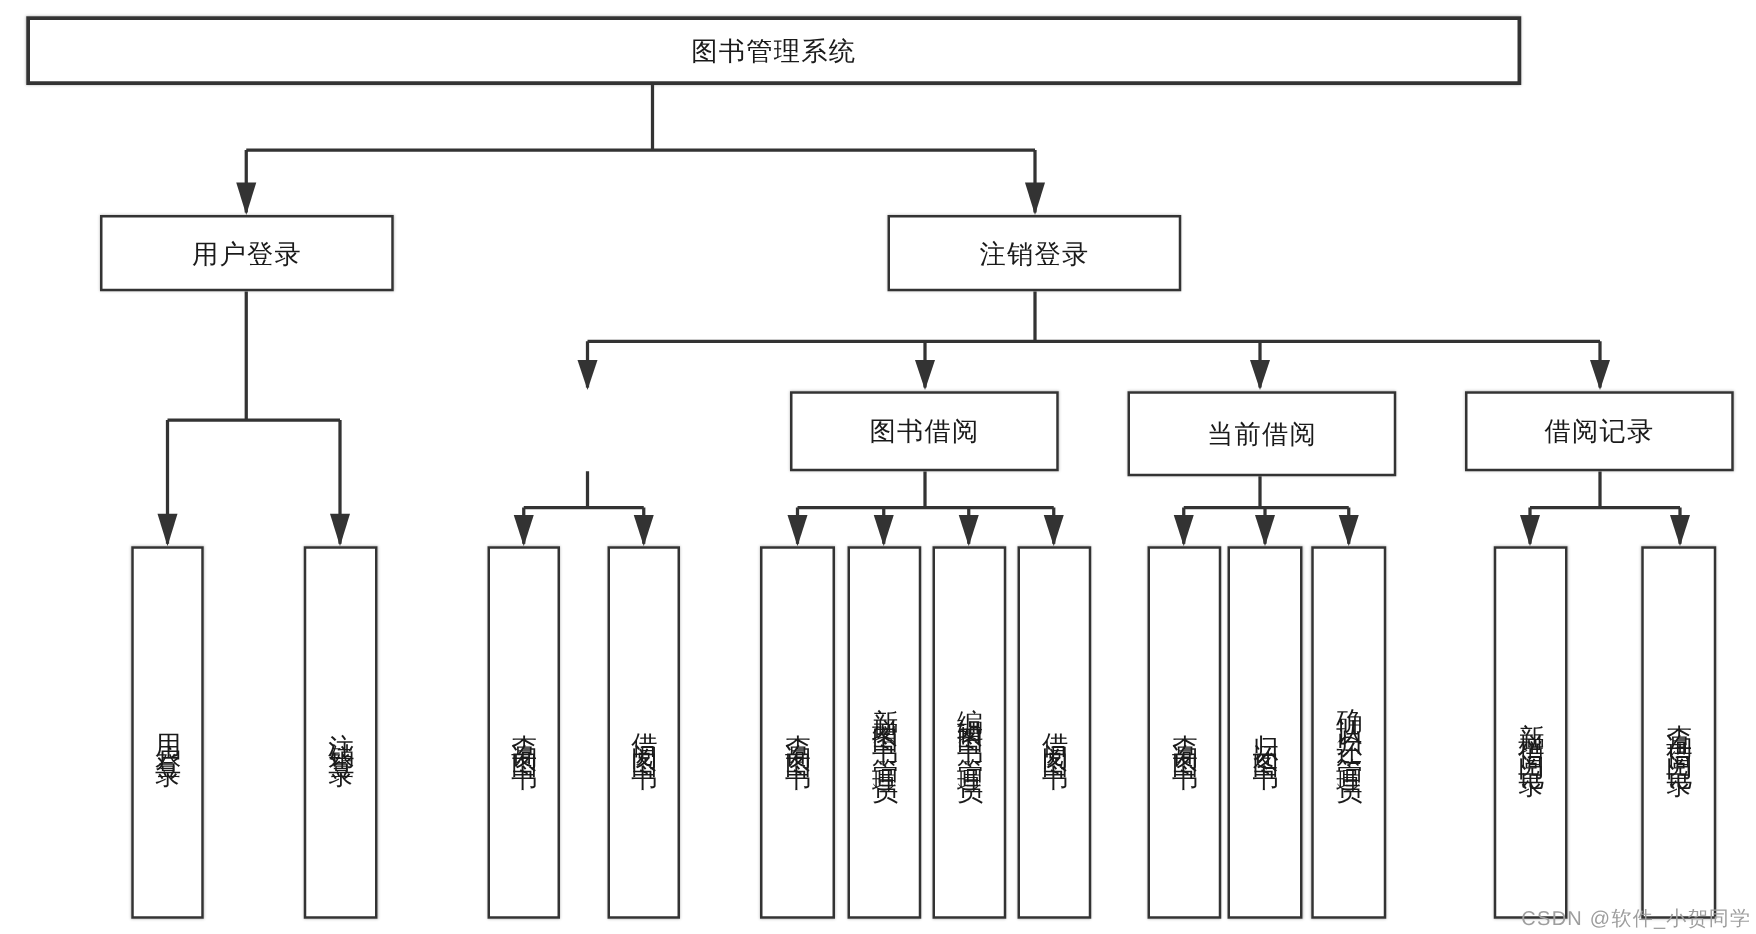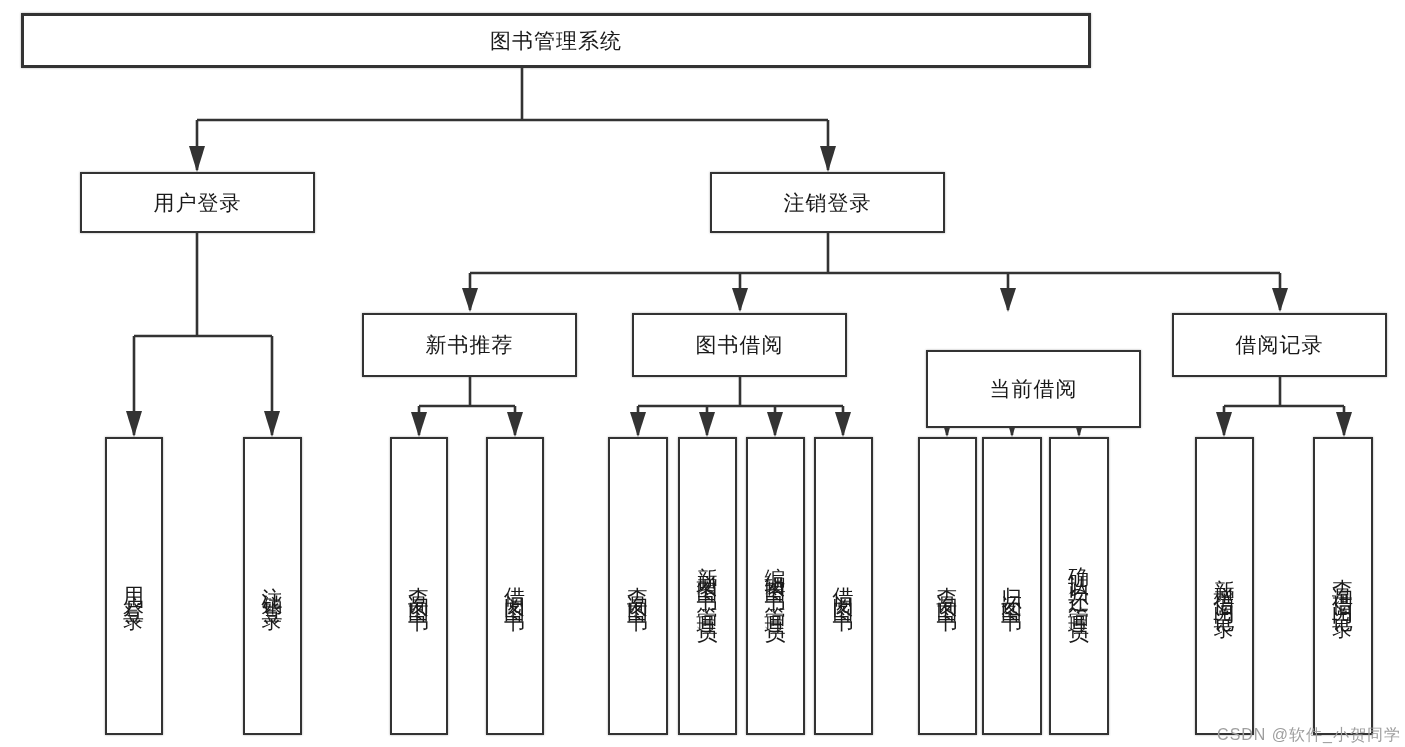--- a/index.html
+++ b/index.html
@@ -109,38 +109,35 @@
       <polygon class="arrow" points="1079,437 1071,412 1087,412"></polygon>
     </g>
 
     <g>
       <path class="edge" d="M1280 377 V406 M1224 406 H1344 M1224 406 V435 M1344 406 V435"></path>
       <polygon class="arrow" points="1224,437 1216,412 1232,412"></polygon>
       <polygon class="arrow" points="1344,437 1336,412 1352,412"></polygon>
     </g>
   </svg>
 
-  <div class="node hnode" style="left:21px; top:13px; width:1070px; height:55px; border-width:3px;">
+  <div class="node hnode" style="left:21px; top:13px; width:1196px; height:55px; border-width:3px;">
     <span>图书管理系统</span>
   </div>
 
   <div class="node hnode" style="left:80px; top:172px; width:235px; height:61px;">
     <span>用户登录</span>
   </div>
   <div class="node hnode" style="left:710px; top:172px; width:235px; height:61px;">
     <span>注销登录</span>
   </div>
 
-  <div class="node hnode" style="left:362px; top:313px; width:215px; height:64px;">
-    <span>新书推荐</span>
-  </div>
   <div class="node hnode" style="left:632px; top:313px; width:215px; height:64px;">
     <span>图书借阅</span>
   </div>
-  <div class="node hnode" style="left:926px; top:313px; width:215px; height:78px;margin-top:37px;">
+  <div class="node hnode" style="left:902px; top:313px; width:215px; height:68px;">
     <span>当前借阅</span>
   </div>
   <div class="node hnode" style="left:1172px; top:313px; width:215px; height:64px;">
     <span>借阅记录</span>
   </div>
 
   <div class="node vnode" style="left:105px; top:437px; width:58px; height:298px;">
     <span>用户登录</span>
   </div>
   <div class="node vnode" style="left:243px; top:437px; width:59px; height:298px;">

